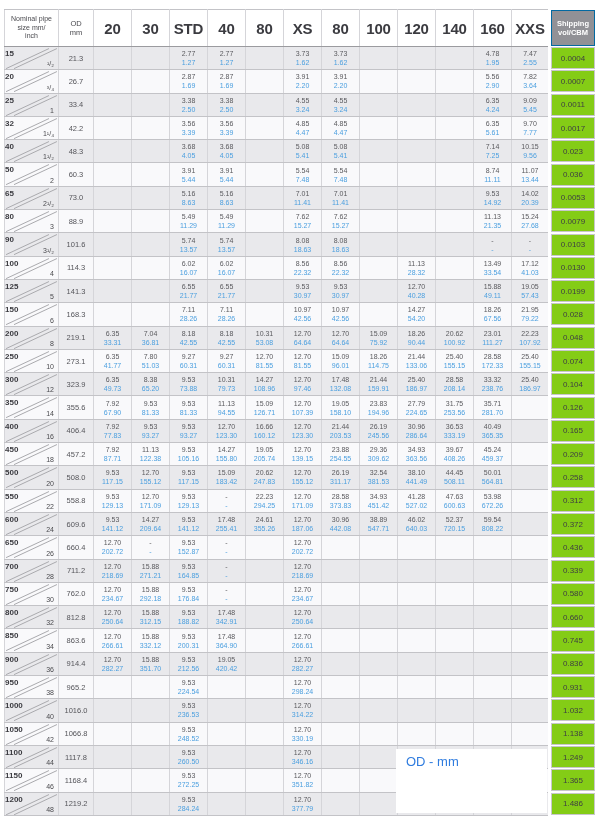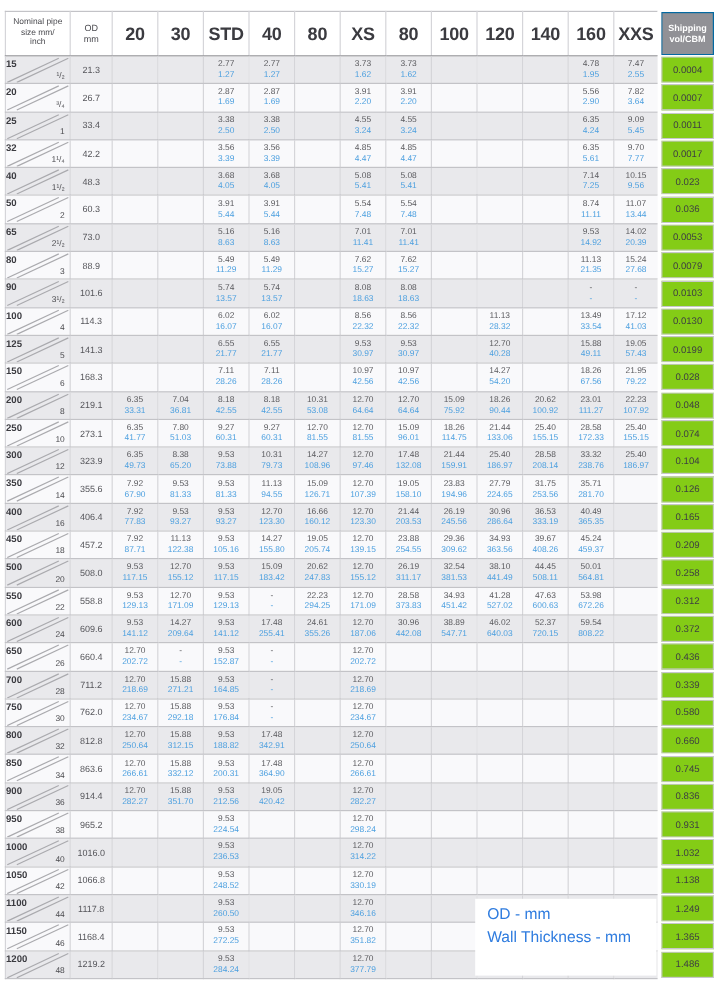--- a/index.html
+++ b/index.html
@@ -1599,15 +1599,14 @@
           <td class="val"></td>
           <td class="ship">
             <div class="shipbox">1.486</div>
           </td>
         </tr>
       </tbody>
   </table>
 
   <div class="legend">
     <div>OD - mm</div>
-    <div>Wall Thickness - mm</div>
   </div>
 </div>
 
 </body></html>

